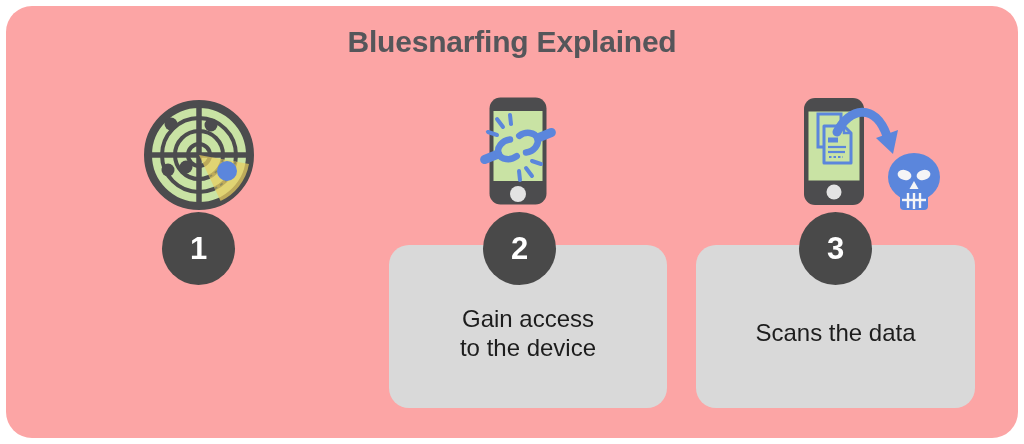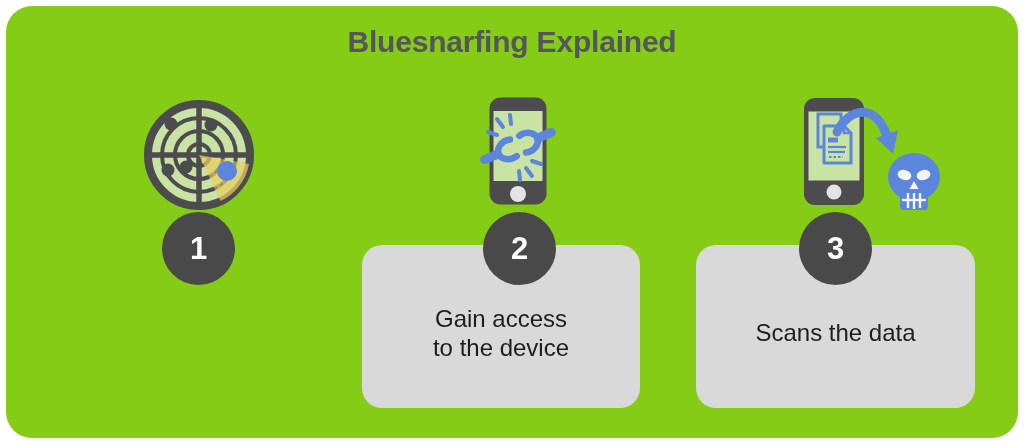--- a/index.html
+++ b/index.html
@@ -2,39 +2,39 @@
 <html><head>
 <meta charset="utf-8">
 <style>
   html,body { margin:0; padding:0; }
   body {
     width:1024px; height:444px; background:#ffffff; overflow:hidden;
     font-family:"Liberation Sans", sans-serif; position:relative;
   }
   .canvas {
     position:absolute; left:6px; top:6px; width:1012px; height:432px;
-    background:#84cc16; border-radius:26px;
+    background:#fca5a5; border-radius:26px;
   }
   .title {
     position:absolute; top:19px; left:0; width:100%; margin:0;
     text-align:center; font-size:30px; font-weight:bold; color:#55565a;
     letter-spacing:-0.2px;
   }
   .icon { position:absolute; }
   #icon-1 { left:137px; top:93px; }
   #icon-2 { left:468px; top:90px; }
   #icon-3 { left:775px; top:90px; }
   .card {
     position:absolute; top:239px; height:163px; background:#d9d9d9;
     border-radius:20px; box-sizing:border-box;
     display:flex; align-items:center; justify-content:center;
     padding:40px 8px 26px; text-align:center;
   }
   #card-1 { left:54px;  width:278px; }
-  #card-2 { left:356px; width:278px; }
+  #card-2 { left:383px; width:278px; }
   #card-3 { left:690px; width:279px; }
   .badge {
     position:absolute; top:206px; width:73px; height:73px; border-radius:50%;
     background:#494949; color:#ffffff;
     display:flex; align-items:center; justify-content:center;
     font-size:31px; font-weight:bold; z-index:2;
   }
   #badge-1 { left:156px; }
   #badge-2 { left:477px; }
   #badge-3 { left:793px; }

